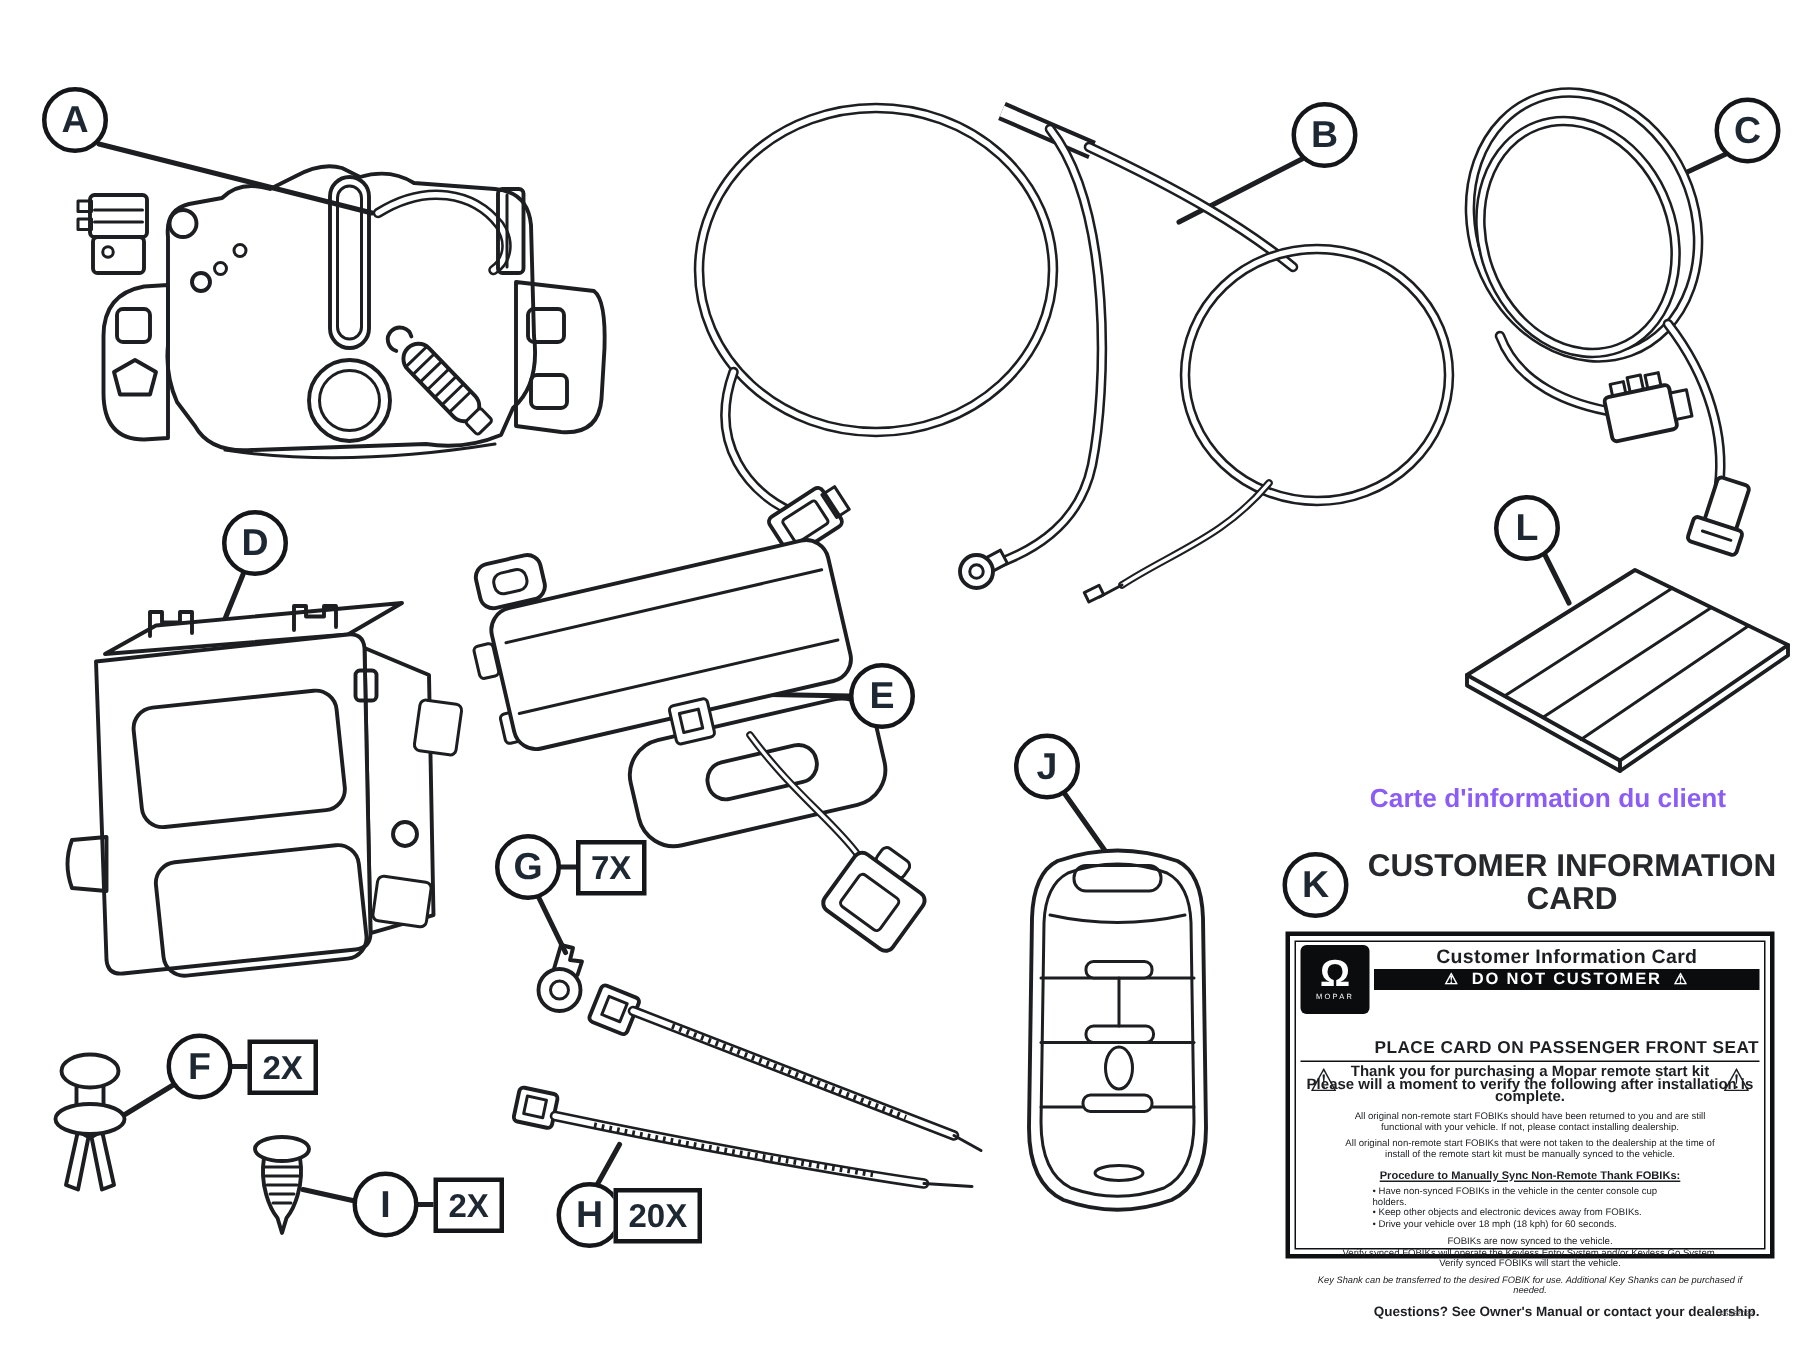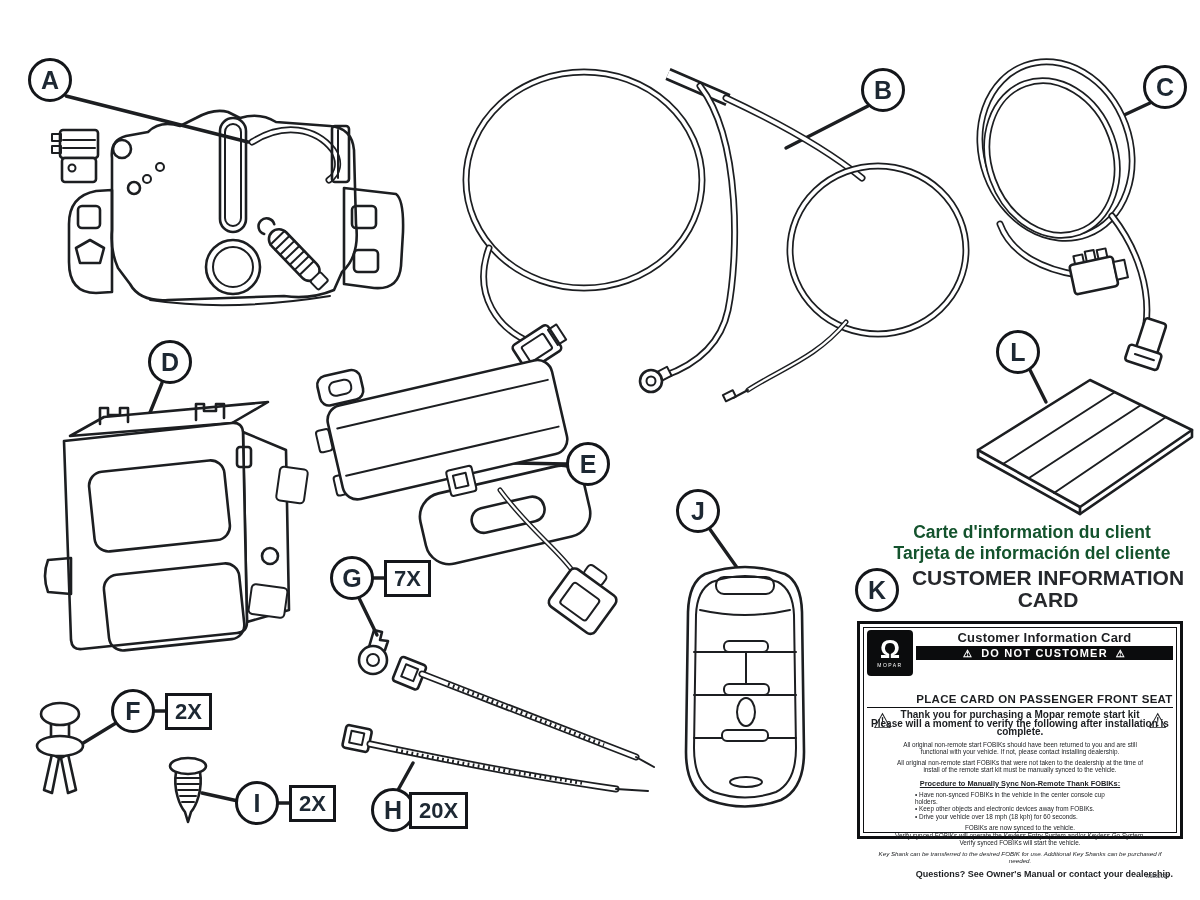--- a/index.html
+++ b/index.html
@@ -18,21 +18,21 @@
   .tapecore{fill:none;stroke:#fff;stroke-width:7.5;stroke-linecap:butt;}
   .ribs{fill:none;stroke:#1c1e21;stroke-width:3.6;stroke-dasharray:1.8 3.4;}
   .lead{stroke:#1c1e21;stroke-width:3.4;stroke-linecap:round;}
   .co{position:absolute;width:44px;height:44px;border-radius:50%;border:3.5px solid #14161a;
       background:#fff;display:flex;align-items:center;justify-content:center;
       font-weight:bold;font-size:25px;color:#1d2833;box-sizing:border-box;z-index:3;}
   .qty{position:absolute;border:3px solid #14161a;background:#fff;height:37px;
        display:flex;align-items:center;justify-content:center;font-weight:bold;
        font-size:22px;color:#1d2833;box-sizing:border-box;padding:0 7px;z-index:3;}
   .h-fr,.h-es{position:absolute;left:872px;width:320px;text-align:center;font-weight:bold;
-       font-size:17.5px;color:#14532d;}
+       font-size:17.5px;color:#8b5cf6;}
   .h-en{position:absolute;left:902px;top:567px;width:292px;text-align:center;font-weight:bold;
        font-size:21px;line-height:22px;color:#26282c;}
   .card{position:absolute;left:857px;top:621px;width:326px;height:218px;border:3px solid #0e1012;
         background:#fff;padding:3px;box-sizing:border-box;z-index:2;}
   .card-inner{border:1.5px solid #0e1012;width:100%;height:100%;box-sizing:border-box;
         padding:2px 3px;position:relative;}
   .card-head{display:flex;gap:3px;align-items:stretch;}
   .logo{width:46px;height:46px;background:#0b0c0d;color:#fff;display:flex;flex-direction:column;
         align-items:center;justify-content:center;border-radius:4px;flex:none;}
   .logo .om{font-size:25px;line-height:23px;font-weight:bold;}
@@ -342,21 +342,20 @@
       <span>2X</span>
     </div>
   <div class="qty" style="left:289px;top:785px">
       <span>2X</span>
     </div>
   <div class="qty" style="left:409px;top:792px">
       <span>20X</span>
     </div>
 
   <div class="h-fr" style="top:522px">Carte d'information du client</div>
-  <div class="h-es" style="top:543px">Tarjeta de información del cliente</div>
   <div class="h-en">CUSTOMER INFORMATION CARD</div>
 
   <div class="card">
     <div class="card-inner">
       <div class="card-head">
         <div class="logo">
           <span class="om">Ω</span>
           <span class="br">MOPAR</span>
         </div>
         <div class="head-right">

